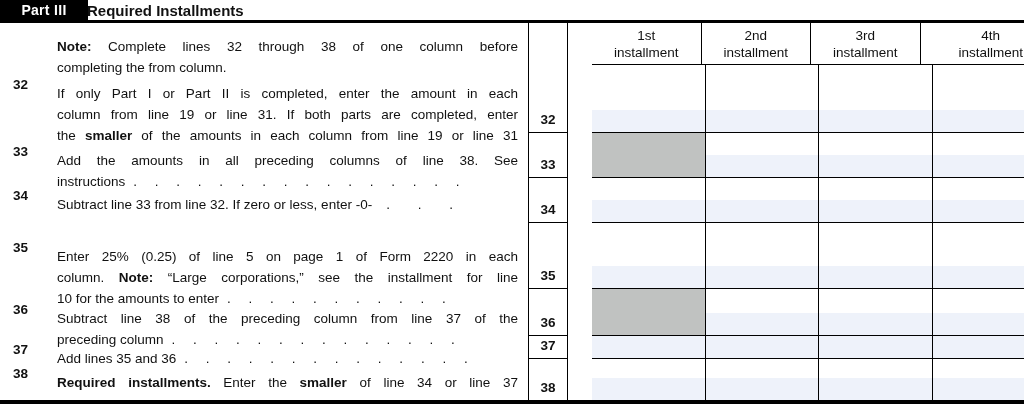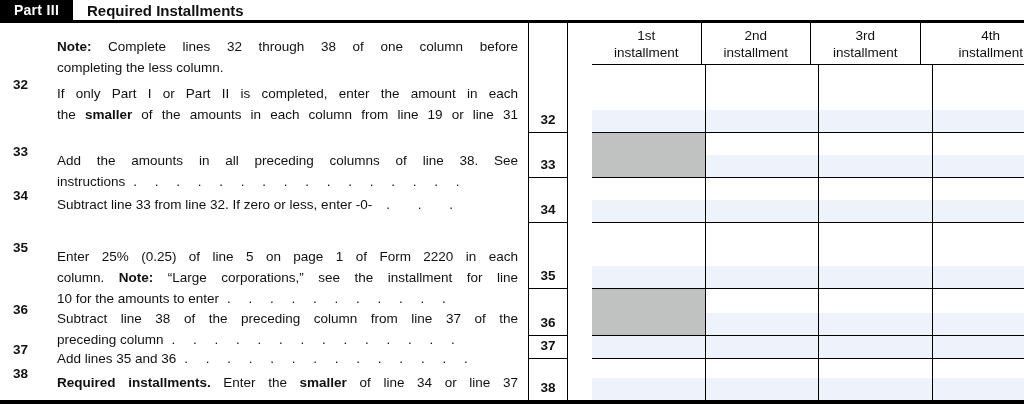--- a/index.html
+++ b/index.html
@@ -4,21 +4,21 @@
 <style>
   * { margin:0; padding:0; box-sizing:border-box; }
   body { background:#fff; }
   .page {
     position:relative; width:1024px; height:404px; background:#fff;
     font-family:"Liberation Sans", sans-serif; color:#111; overflow:hidden;
     font-size:13.5px; line-height:21px;
   }
   
   .part-box {
-    position:absolute; left:0; top:0; width:73px; height:20px; background:#000;
+    position:absolute; left:0; top:0; width:88px; height:20px; background:#000;
     color:#fff; font-weight:bold; font-size:14px; display:flex; align-items:center;
     justify-content:center; letter-spacing:.3px;
   }
   .part-title {
     position:absolute; left:87px; top:0; height:20px; display:flex; align-items:center;
     font-weight:bold; font-size:15px;
   }
   .rule-top { position:absolute; left:0; top:20px; width:1024px; height:2.5px; background:#000; }
   .rule-bottom { position:absolute; left:0; top:400px; width:1024px; height:4px; background:#000; }
 
@@ -70,28 +70,29 @@
 
   <div class="part-box">
     <span>Part III</span>
   </div>
   <div class="part-title">Required Installments</div>
   <div class="rule-top"></div>
 
   <div class="item" style="top:27px;">
     <div class="dlines">
       <div class="jl"><b>Note:</b><span> Complete lines 32 through 38 of one column before</span></div>
-      <div class="ll">completing the less column.</div>
+      <div class="ll">completing the from column.</div>
     </div>
   </div>
 
   <div class="item" style="top:74px;">
     <div class="dnum">32</div>
     <div class="dlines">
       <div class="jl">If only Part I or Part II is completed, enter the amount in each</div>
+      <div class="jl">column from line 19 or line 31. If both parts are completed, enter</div>
       <div class="jl"><span>the </span><b>smaller</b><span> of the amounts in each column from line 19 or line 31</span></div>
     </div>
   </div>
 
   <div class="item" style="top:141px;">
     <div class="dnum">33</div>
     <div class="dlines">
       <div class="jl">Add the amounts in all preceding columns of line 38. See</div>
       <div class="ll"><span>instructions</span><span class="dots">. . . . . . . . . . . . . . . .</span></div>
     </div>

